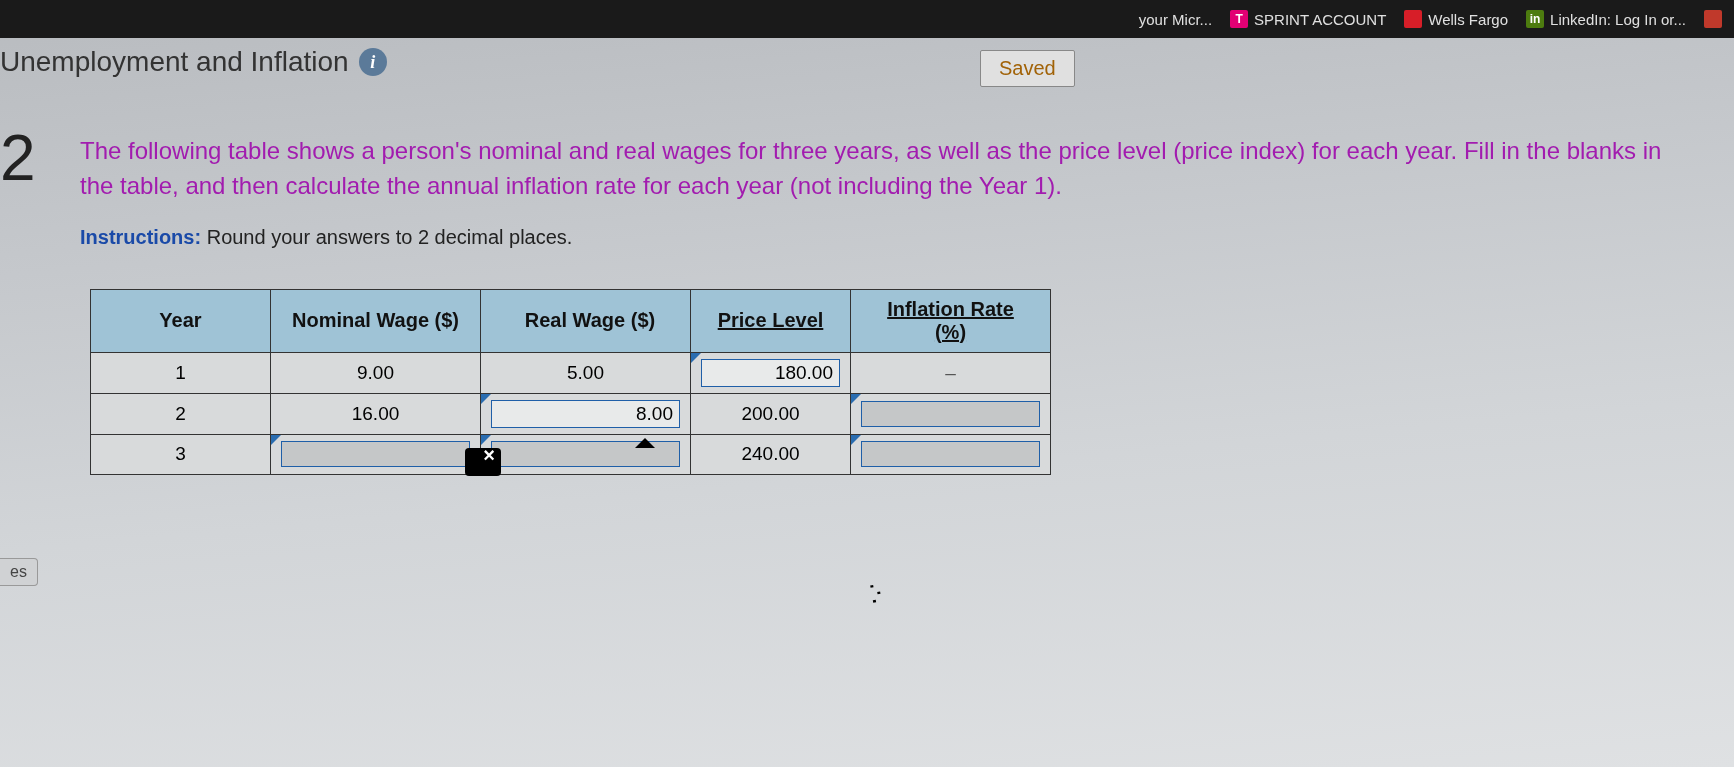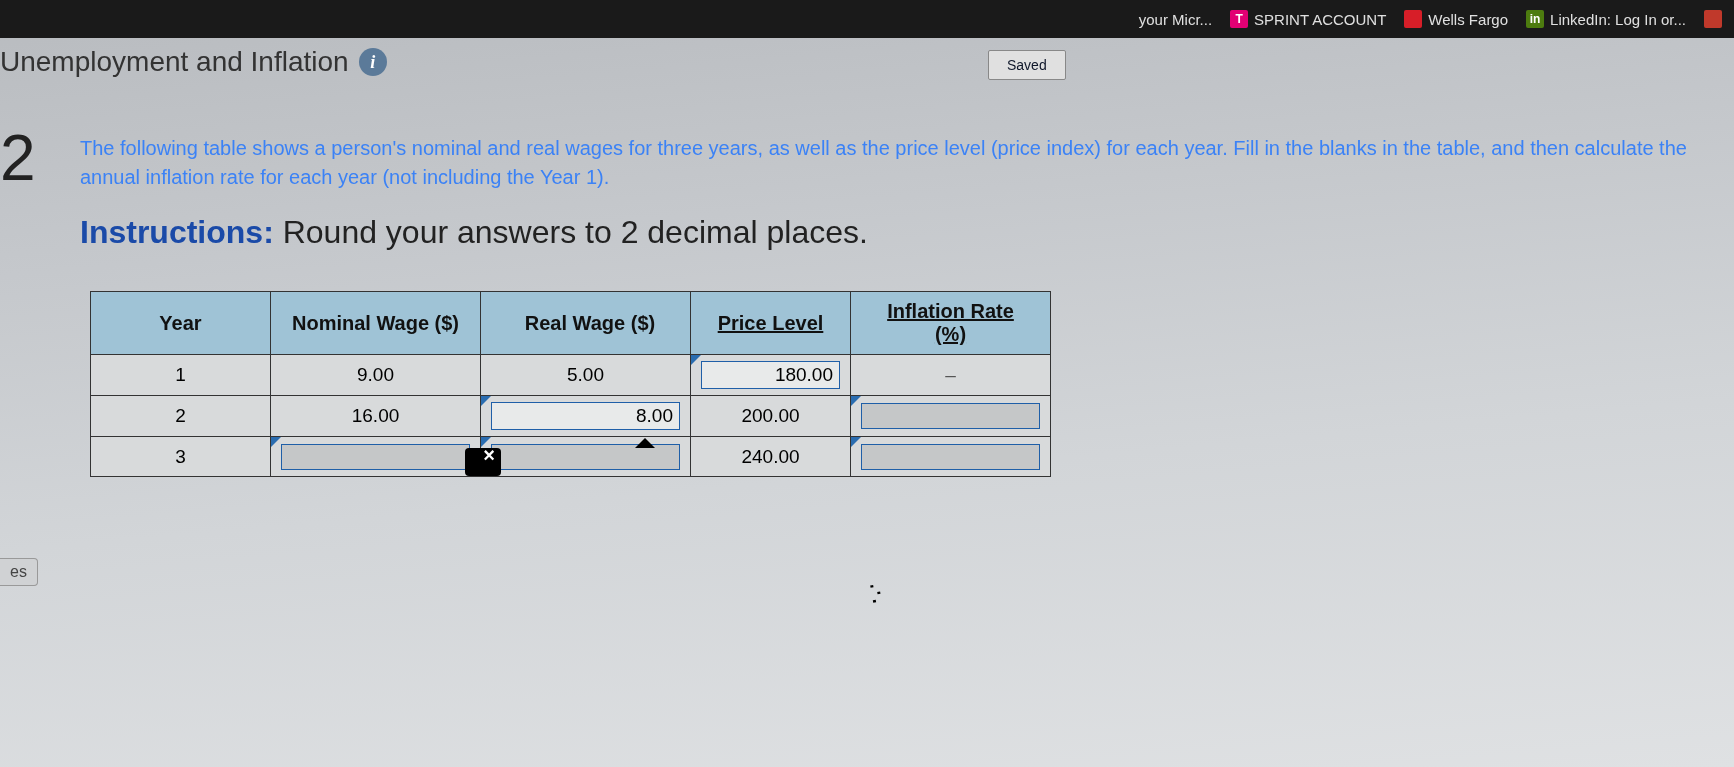--- a/index.html
+++ b/index.html
@@ -70,51 +70,50 @@
   }
 
   
   .saved-badge {
     position: absolute;
     top: 50px;
     left: 980px;
     border: 1px solid #888;
     background: #e0e0e0;
     padding: 6px 18px;
-    font-size: 14px;
-    color: #0f172a;
+    font-size: 20px;
+    color: #a16207;
     border-radius: 2px;
-    margin-left: 8px;
   }
 
   
   .question-wrap {
     display: flex;
     padding: 40px 40px 0 0;
   }
   .question-number {
     font-size: 64px;
     font-weight: 300;
     color: #222;
     width: 80px;
     text-align: left;
     line-height: 1;
   }
   .question-body {
     flex: 1;
     padding-top: 8px;
   }
   .question-text {
-    font-size: 20px;
-    color: #3b82f6;
+    font-size: 24px;
+    color: #a21caf;
     line-height: 1.45;
     margin-bottom: 22px;
   }
   .instructions {
-    font-size: 32px;
+    font-size: 20px;
     margin-bottom: 40px;
   }
   .instructions .label { color: #1a4aa8; font-weight: 600; }
   .instructions .detail { color: #222; }
 
   
   .data-table {
     border-collapse: collapse;
     margin-left: 10px;
   }

